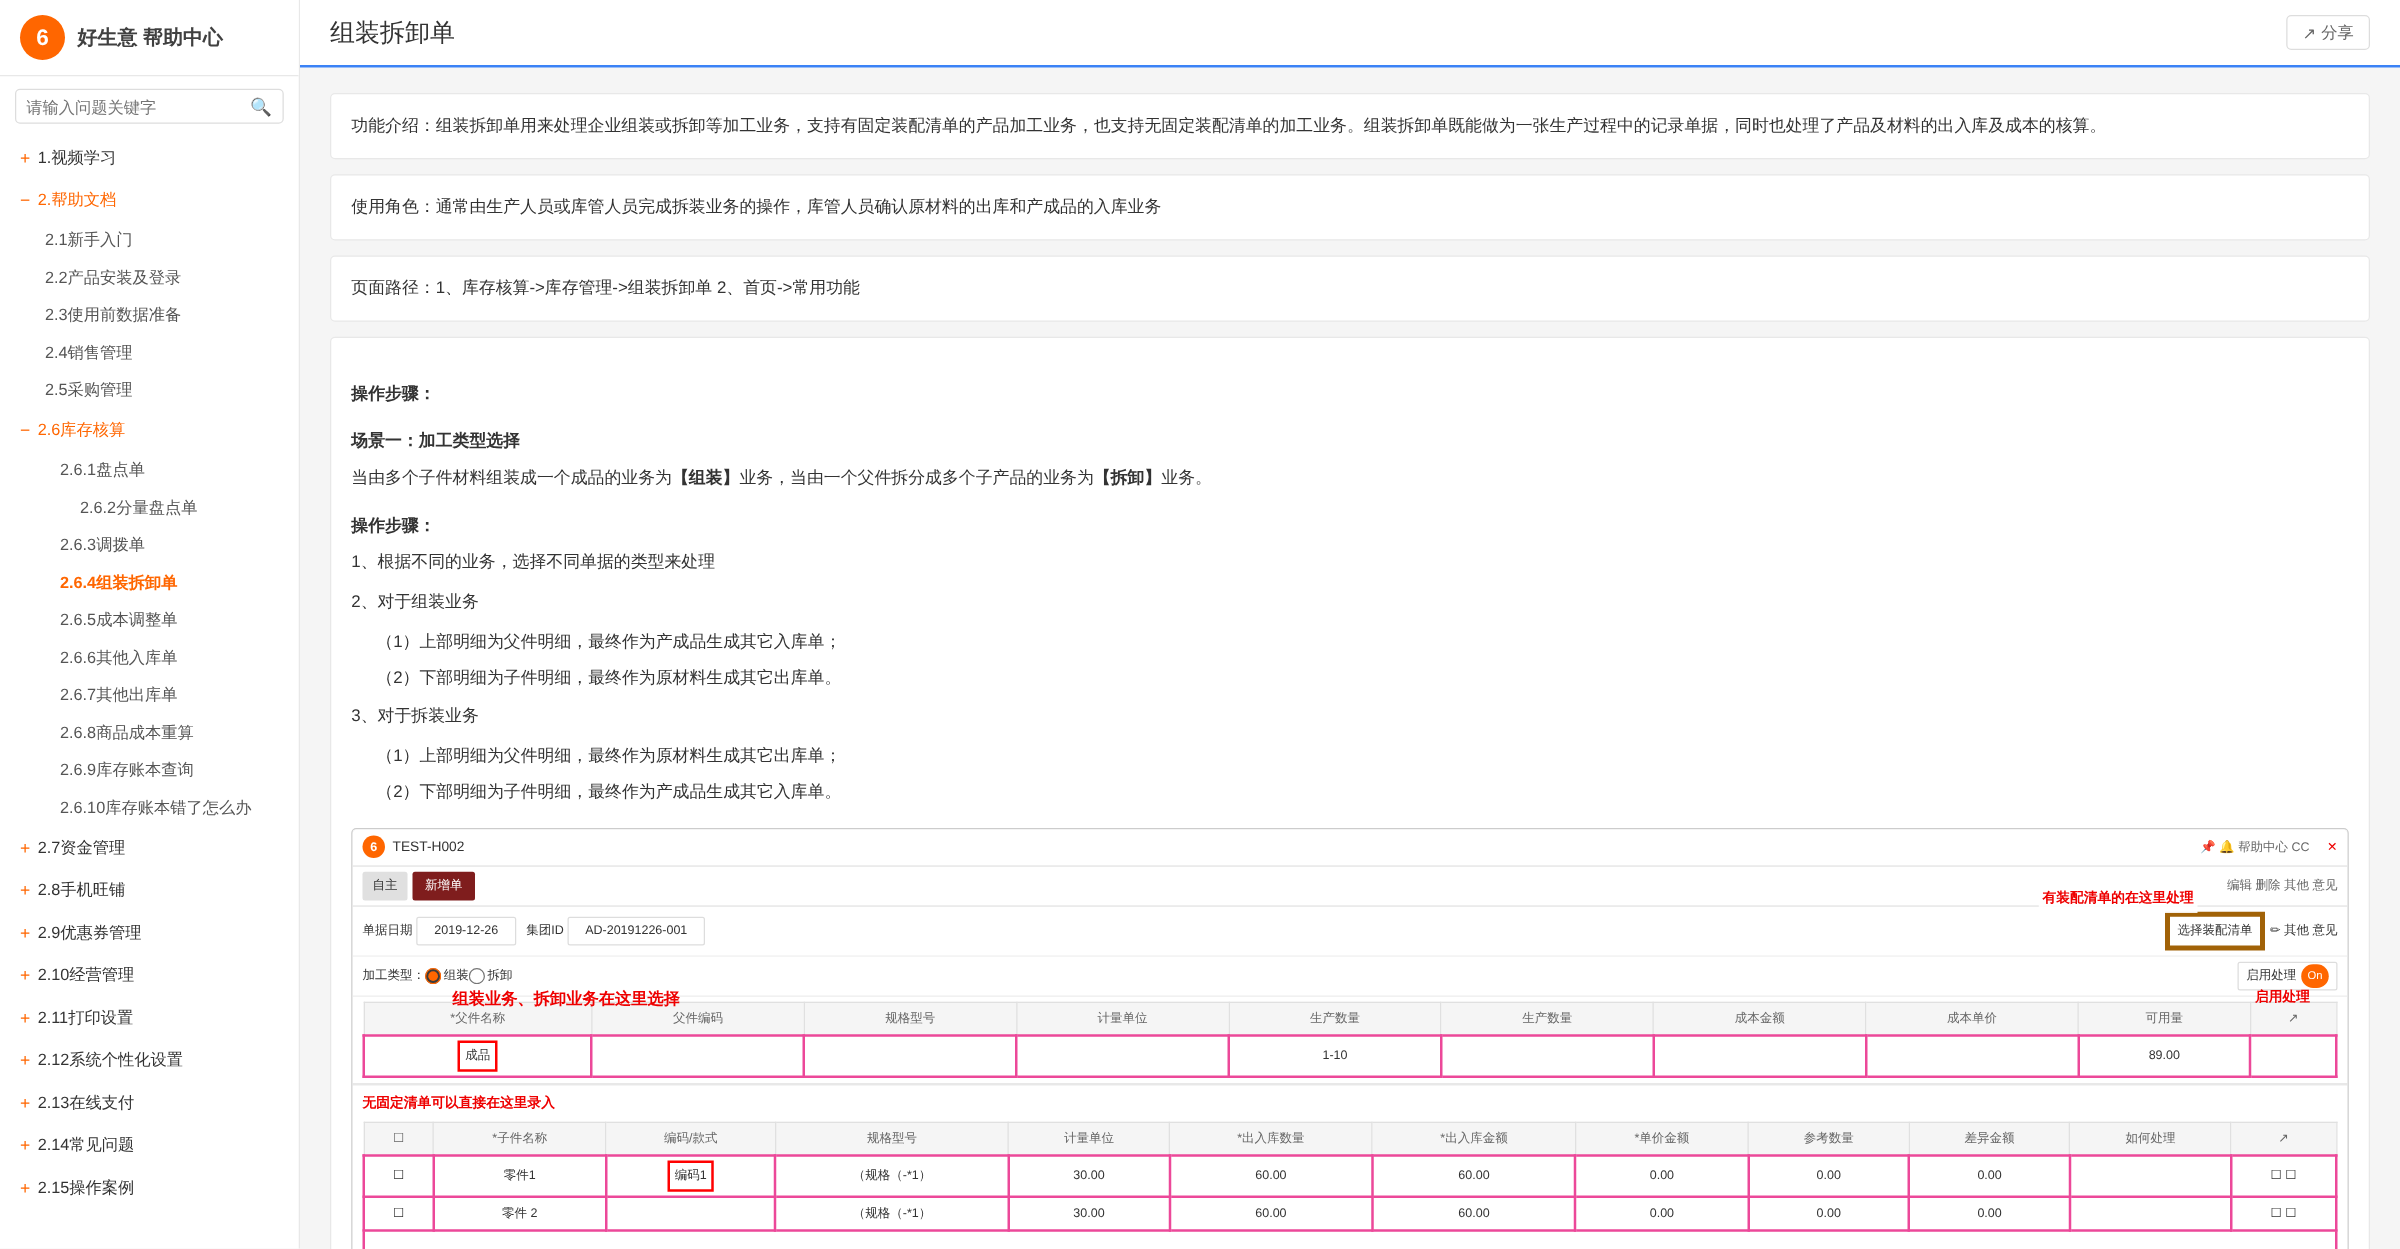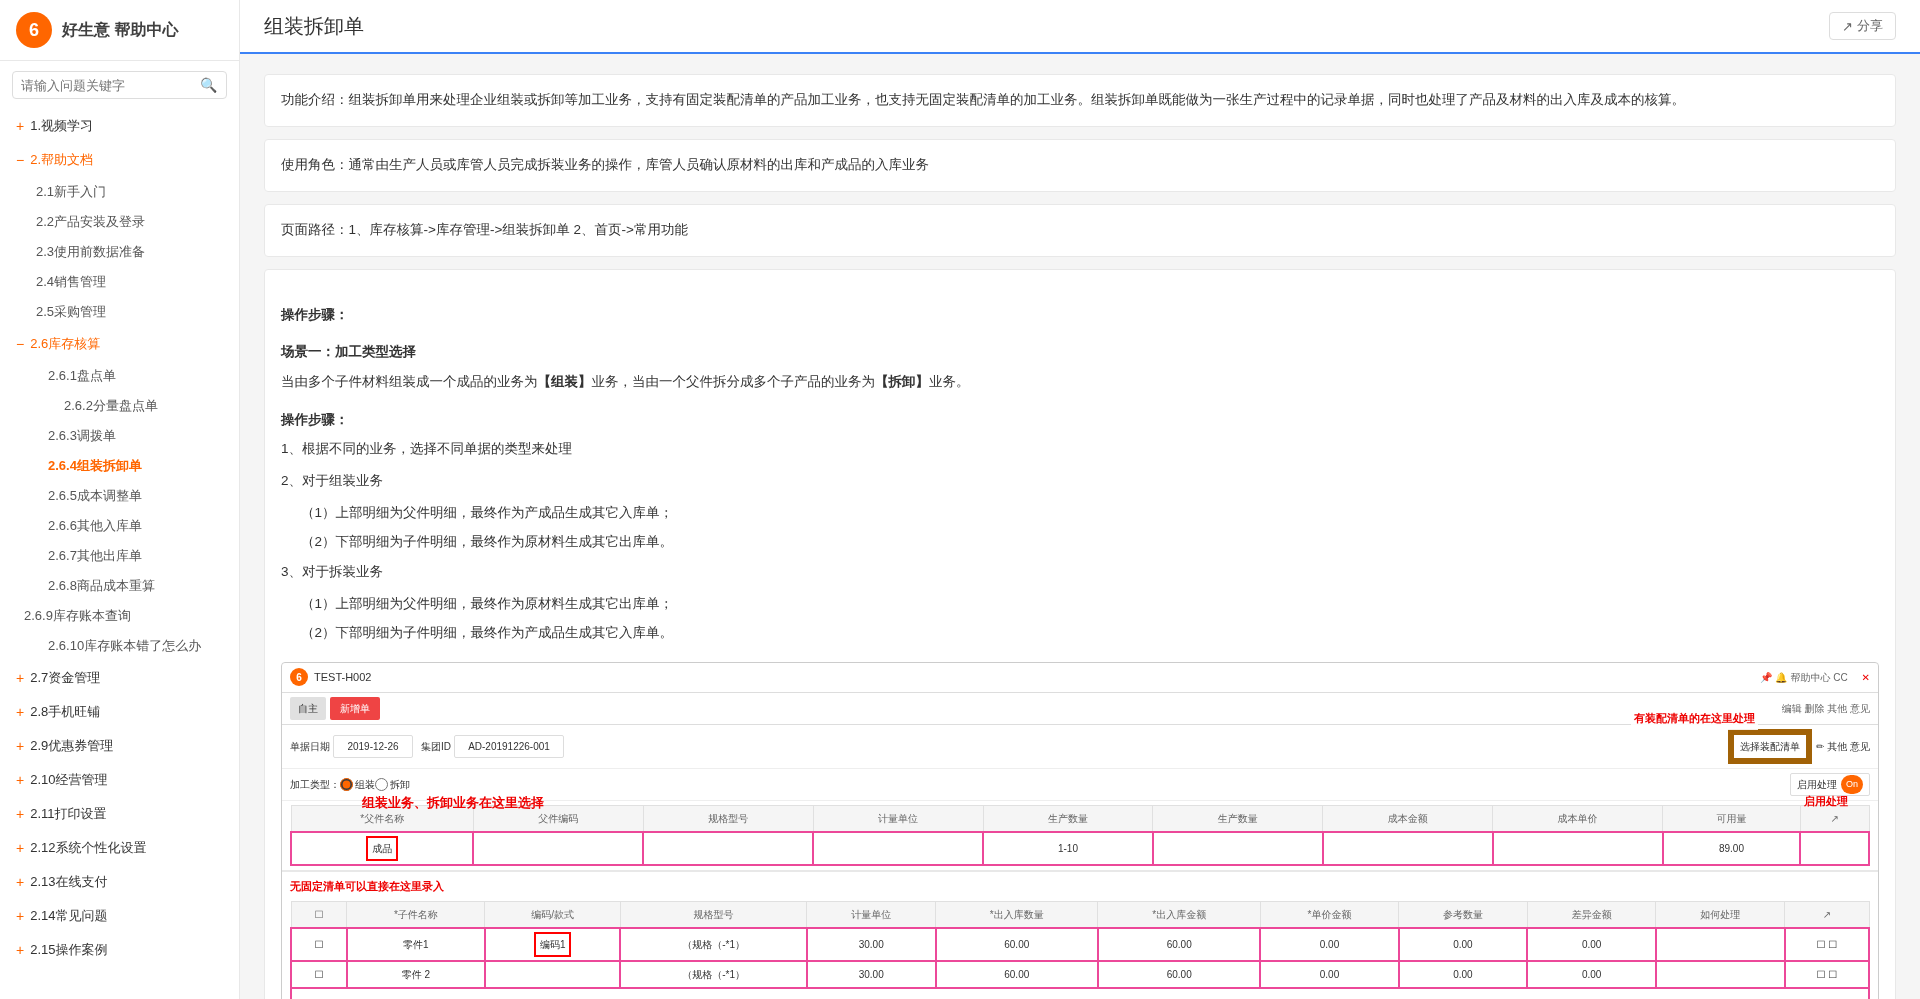--- a/index.html
+++ b/index.html
@@ -248,21 +248,21 @@
       <span>2.6库存核算</span>
     </div>
     <div class="nav-sub-item" style="padding-left:48px;">2.6.1盘点单</div>
     <div class="nav-sub-item" style="padding-left:64px;">2.6.2分量盘点单</div>
     <div class="nav-sub-item" style="padding-left:48px;">2.6.3调拨单</div>
     <div class="nav-sub-item active" style="padding-left:48px; color:#f60; font-weight:bold;">2.6.4组装拆卸单</div>
     <div class="nav-sub-item" style="padding-left:48px;">2.6.5成本调整单</div>
     <div class="nav-sub-item" style="padding-left:48px;">2.6.6其他入库单</div>
     <div class="nav-sub-item" style="padding-left:48px;">2.6.7其他出库单</div>
     <div class="nav-sub-item" style="padding-left:48px;">2.6.8商品成本重算</div>
-    <div class="nav-sub-item" style="padding-left:24px;">2.6.9库存账本查询</div>
+    <div class="nav-sub-item" style="padding-left:48px;">2.6.9库存账本查询</div>
     <div class="nav-sub-item" style="padding-left:48px;">2.6.10库存账本错了怎么办</div>
 
     <div class="nav-item">
       <span class="plus">+</span>
       <span>2.7资金管理</span>
     </div>
     <div class="nav-item">
       <span class="plus">+</span>
       <span>2.8手机旺铺</span>
     </div>
@@ -342,39 +342,39 @@
           <div class="app-bar">
             <div class="app-bar-logo">6</div>
             <span>TEST-H002</span>
             <div style="flex:1;"></div>
             <span style="font-size:10px;color:#666;">📌 🔔 帮助中心 CC</span>
             <span style="font-size:10px;color:#e00;margin-left:8px;">✕</span>
           </div>
 
           <div style="display:flex;background:#fff;border-bottom:1px solid #ddd;padding:4px 8px;gap:4px;align-items:center;">
             <span style="background:#e0e0e0;color:#333;padding:2px 8px;border-radius:2px;font-size:10px;">自主</span>
-            <span class="tab-active" style="background:#ef4444;color:#fff;padding:2px 10px;border-radius:2px;font-size:10px;">新增单</span>
+            <span class="tab-active" style="background:#7f1d1d;color:#fff;padding:2px 10px;border-radius:2px;font-size:10px;">新增单</span>
             <div style="flex:1;"></div>
             <span style="font-size:10px;color:#666;">编辑 删除 其他 意见</span>
           </div>
 
           <div style="position:relative;">
             <div class="app-form-row">
               <div class="app-form-field">
                 <span>单据日期</span>
                 <span class="app-form-input" style="width:80px;display:inline-block;text-align:center;">2019-12-26</span>
               </div>
               <div class="app-form-field">
                 <span>集团ID</span>
                 <span class="app-form-input" style="width:110px;display:inline-block;text-align:center;">AD-20191226-001</span>
               </div>
 
               <div style="flex:1;"></div>
               <div style="position:relative;display:flex;align-items:center;gap:4px;">
-                <span style="border:6px solid #a16207;padding:2px 6px;font-size:10px;color:#333;">选择装配清单</span>
+                <span style="border:4px solid #a16207;padding:2px 6px;font-size:10px;color:#333;">选择装配清单</span>
                 <span style="font-size:10px;">✏ 其他 意见</span>
               </div>
             </div>
 
             <div style="position:absolute;top:-18px;right:120px;color:#e00;font-size:11px;font-weight:bold;background:rgba(255,255,255,0.9);padding:1px 3px;">有装配清单的在这里处理</div>
 
             <div class="app-form-row" style="gap:0;position:relative;">
               <span style="font-size:10px;">加工类型：</span>
               <label style="font-size:10px;display:flex;align-items:center;gap:2px;">
                 <input type="radio" name="jgtype" checked="" style="accent-color: rgb(255, 102, 0);"> 组装

